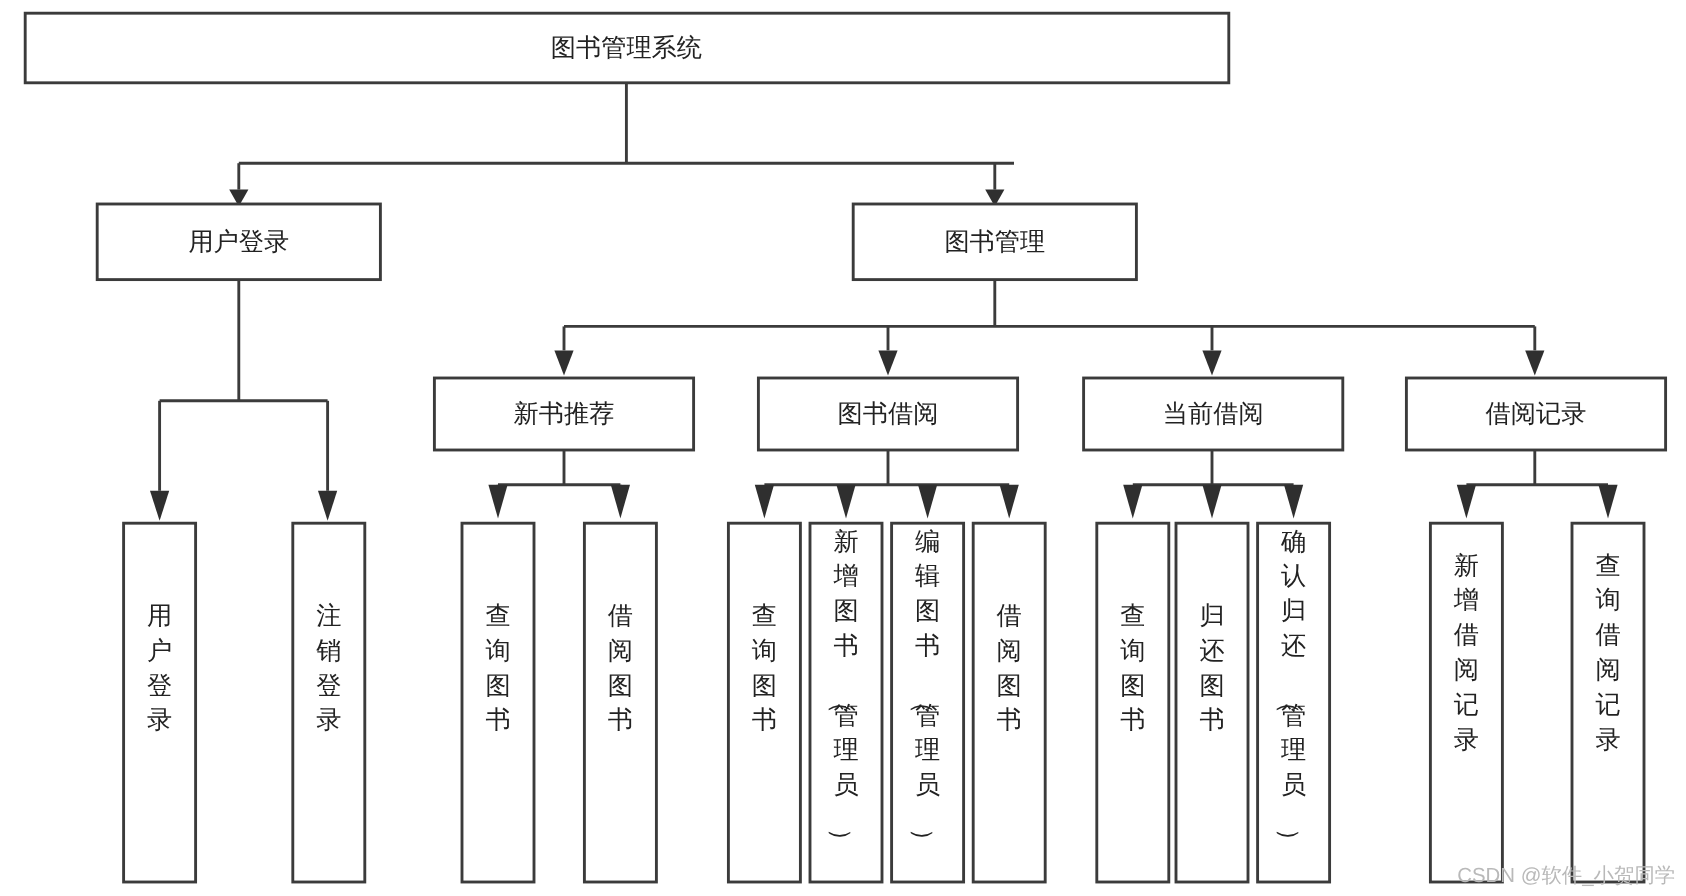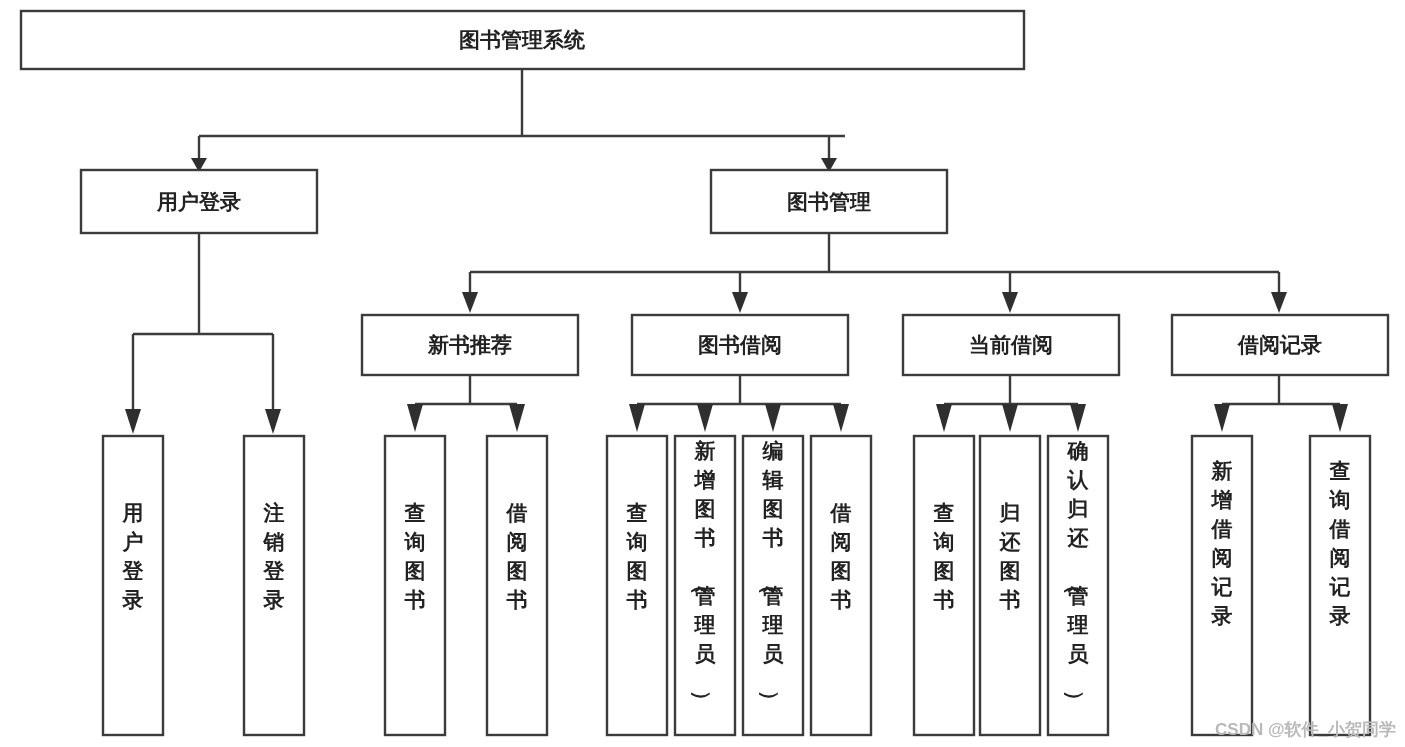--- a/index.html
+++ b/index.html
@@ -11,21 +11,20 @@
     width: 1405px;
     height: 747px;
     font-family: "Liberation Sans", "DejaVu Sans", sans-serif;
     overflow: hidden;
   }
   #diagram-root {
     position: relative;
     width: 1405px;
     height: 747px;
     background: #ffffff;
-    font-weight: bold;
   }
   svg.diagram-canvas {
     position: absolute;
     left: 0;
     top: 0;
     width: 1405px;
     height: 747px;
     display: block;
   }
   .node-box {

